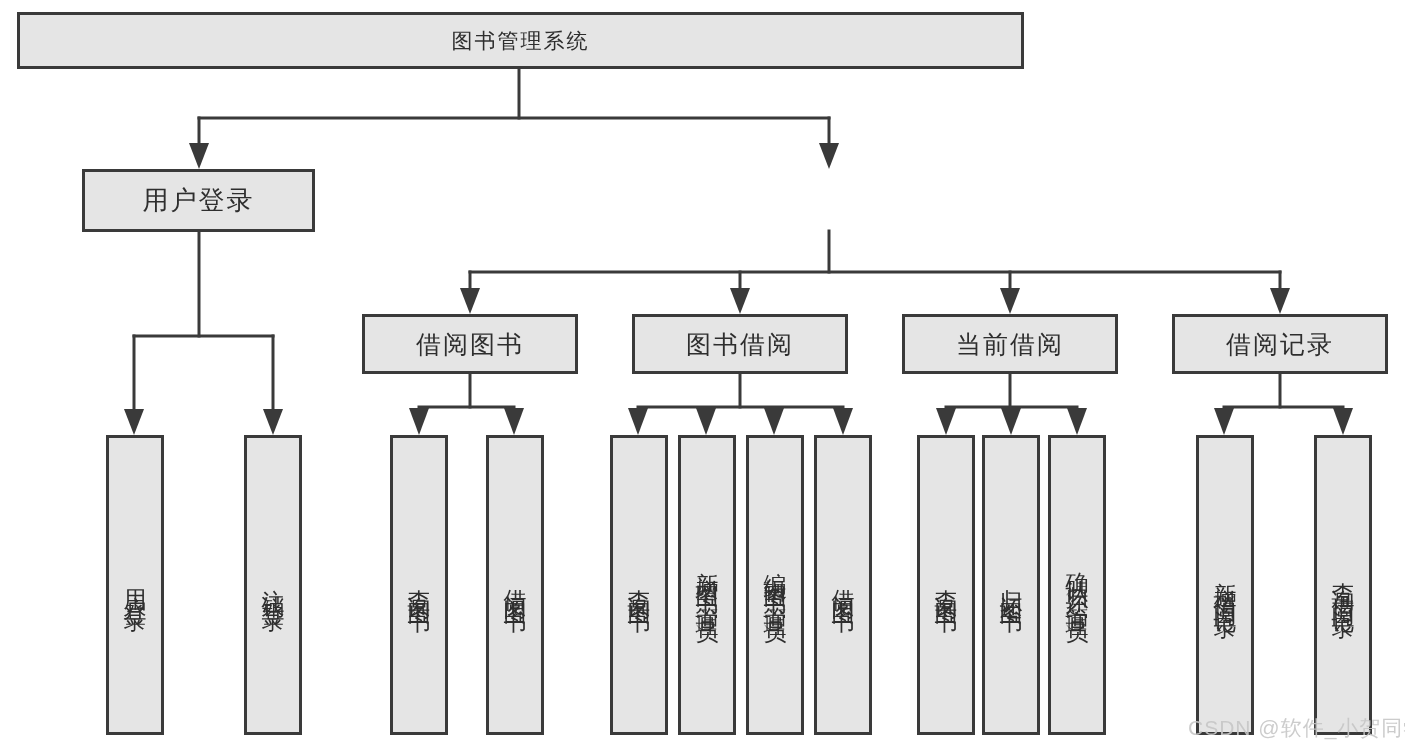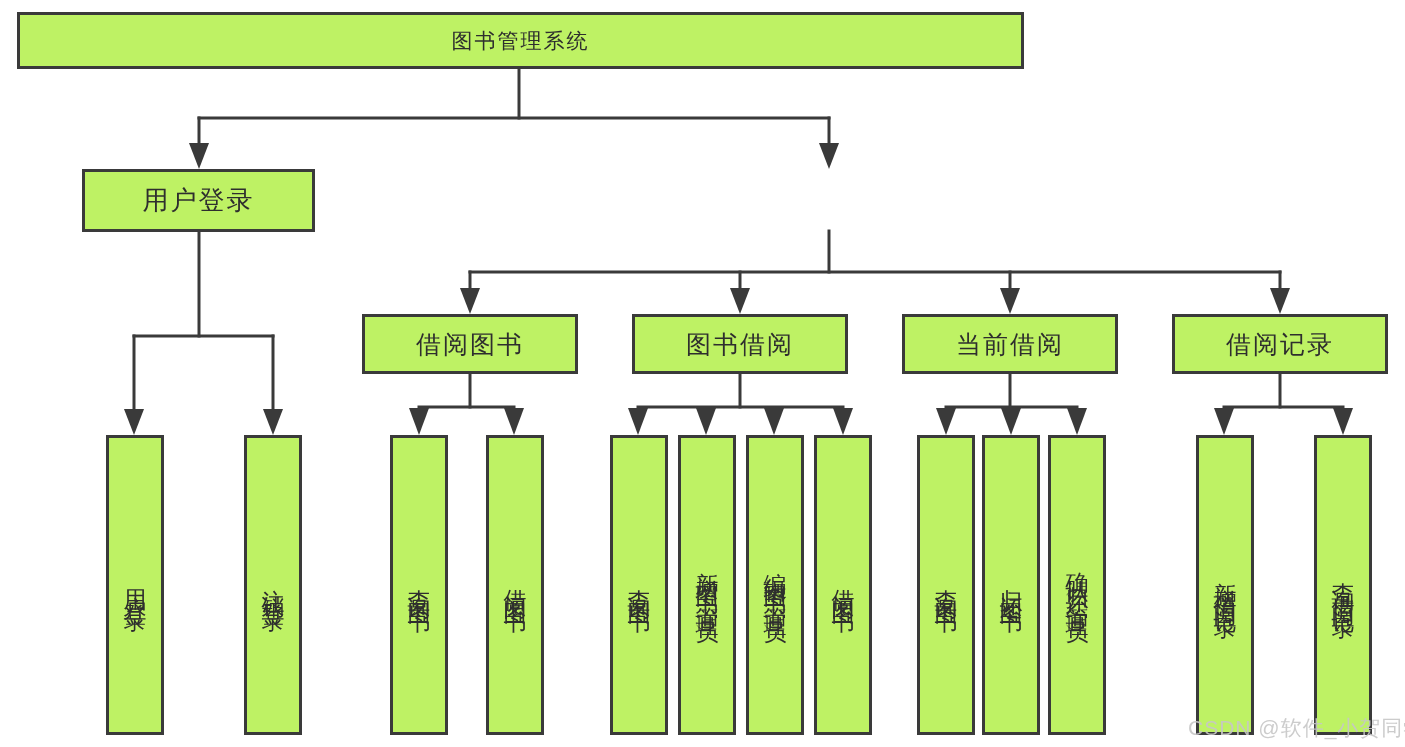--- a/index.html
+++ b/index.html
@@ -19,21 +19,21 @@
     position: absolute;
     left: 0; top: 0;
     width: 1405px;
     height: 747px;
     z-index: 1;
   }
   .node {
     position: absolute;
     box-sizing: border-box;
     border: 3px solid #3a3a3a;
-    background: #bef264;
+    background: #e5e5e5;
     color: #2e2e2e;
     display: flex;
     align-items: center;
     justify-content: center;
     z-index: 2;
     letter-spacing: 2px;
   }
   .node-root   { left: 17px;  top: 12px;  width: 1007px; height: 57px; font-size: 21px; }
   .node-l2     { top: 169px;  height: 63px; font-size: 26px; }
   .node-l2.a   { left: 82px;  width: 233px; }

